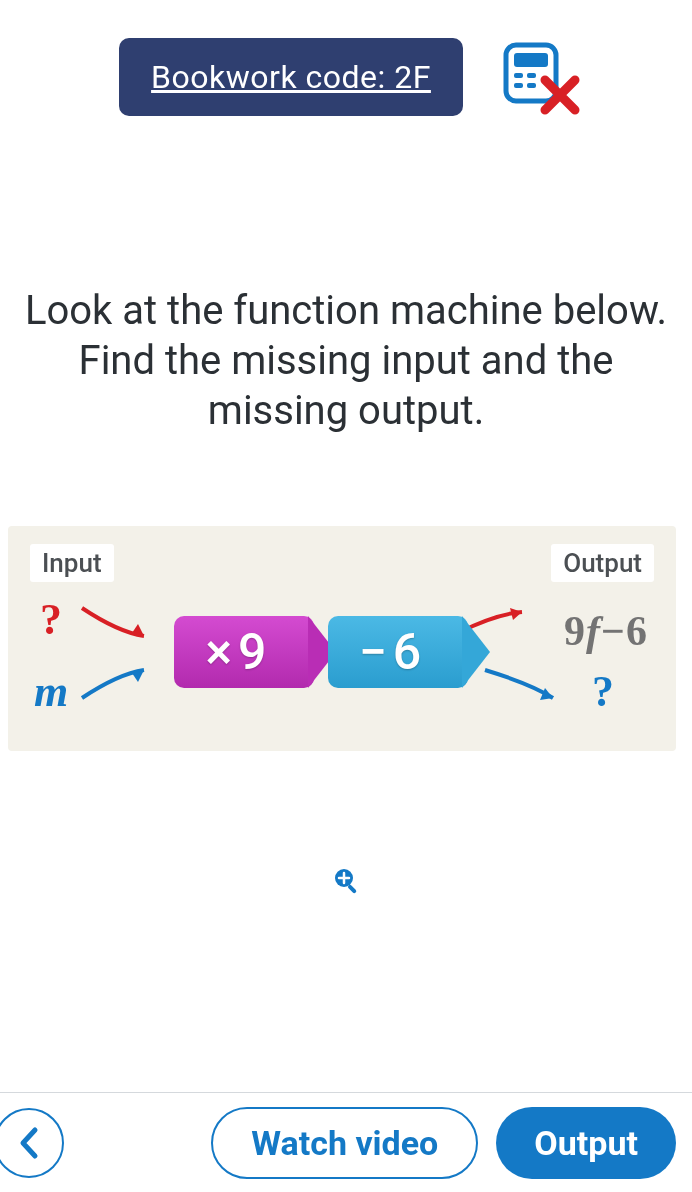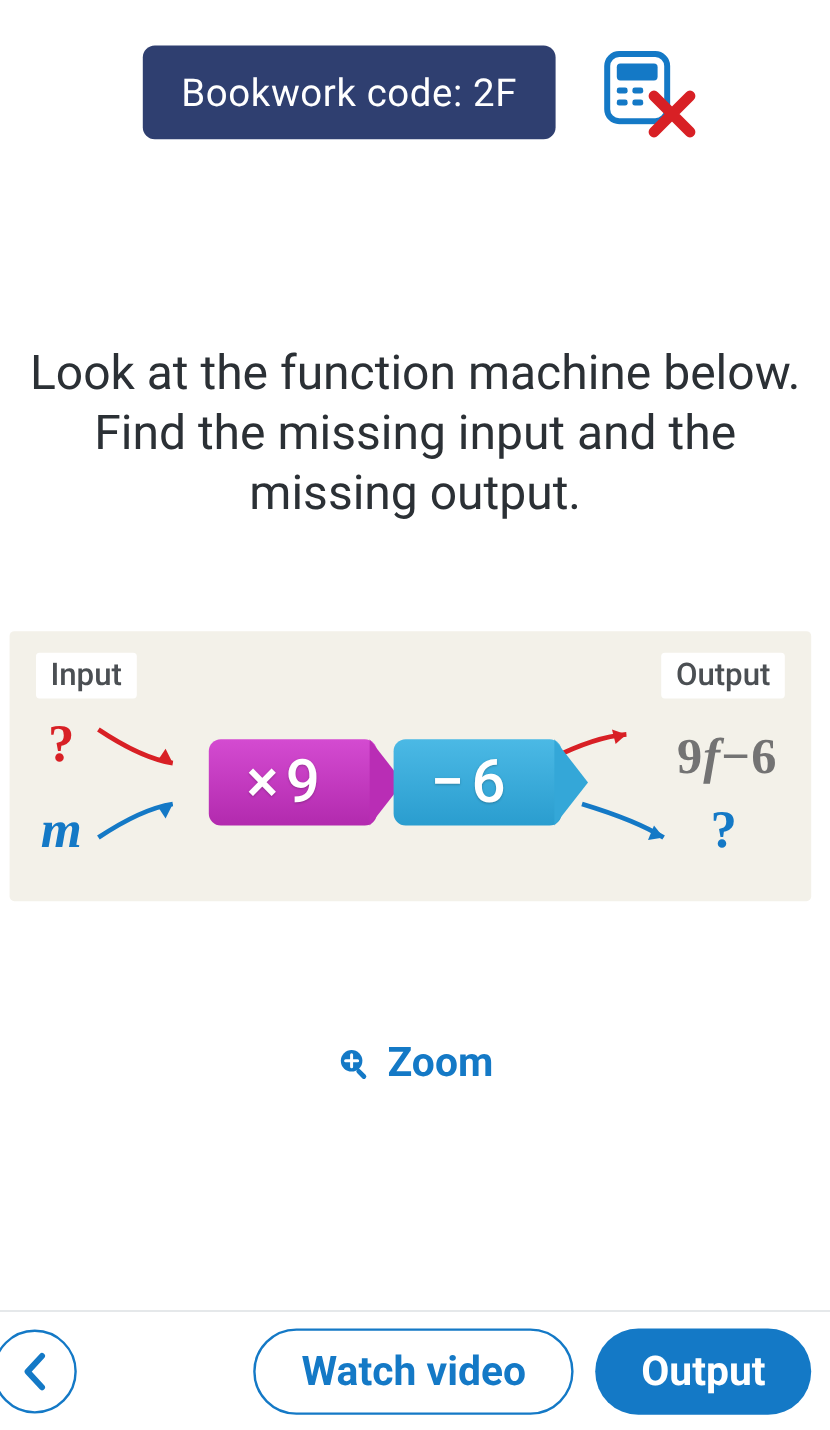--- a/index.html
+++ b/index.html
@@ -20,20 +20,21 @@
     padding-top: 38px;
   }
   .bookwork-badge {
     background: #2f3f70;
     color: #fff;
     font-size: 32px;
     font-weight: 400;
     padding: 20px 32px;
     border-radius: 10px;
     letter-spacing: 0.5px;
+    text-decoration: underline;
   }
   .calc-wrap {
     position: relative;
     width: 70px;
     height: 70px;
   }
   .calc-icon {
     width: 56px;
     height: 62px;
   }
@@ -256,21 +257,20 @@
     <div class="tok out2">?</div>
   </div>
 </div>
 
 <div class="zoom-row">
   <svg class="zoom-icon" viewBox="0 0 28 28">
     <circle cx="12" cy="12" r="9" fill="#1479c6"></circle>
     <rect x="18" y="18" width="10" height="4" rx="2" transform="rotate(45 18 18)" fill="#1479c6"></rect>
     <path d="M12 7 v10 M7 12 h10" stroke="#fff" stroke-width="2.5" stroke-linecap="round"></path>
   </svg>
-  <span>Zoom</span>
 </div>
 
 <div class="footer">
   <div class="back-btn">
     <svg width="24" height="34" viewBox="0 0 24 34">
       <path d="M18 4 L6 17 L18 30" fill="none" stroke="#1479c6" stroke-width="5" stroke-linecap="round" stroke-linejoin="round"></path>
     </svg>
   </div>
   <div class="pill-btn watch-btn">Watch video</div>
   <div class="pill-btn answer-btn">Output</div>

